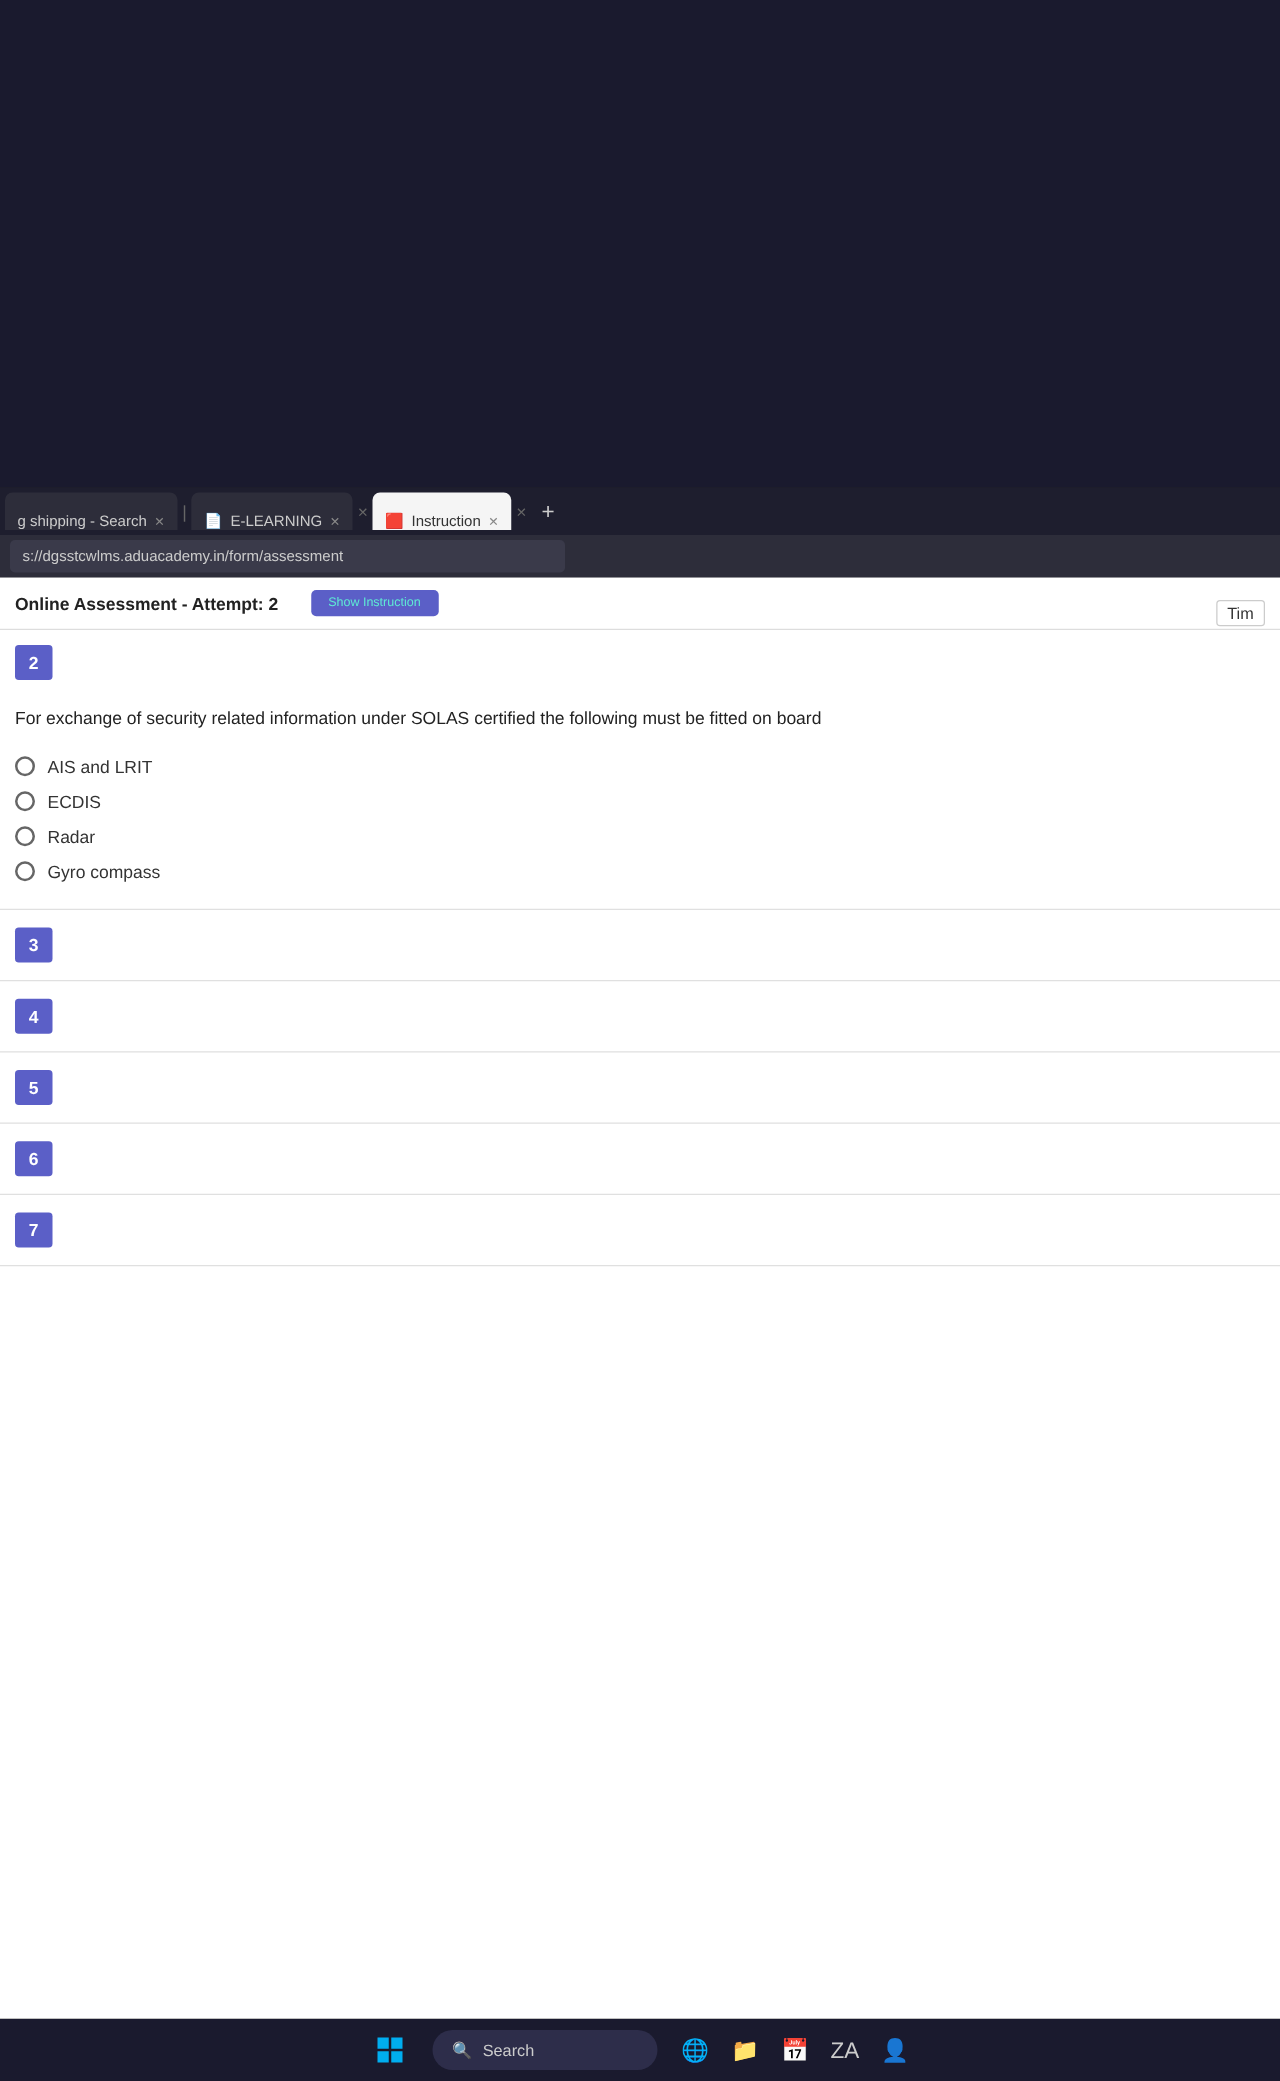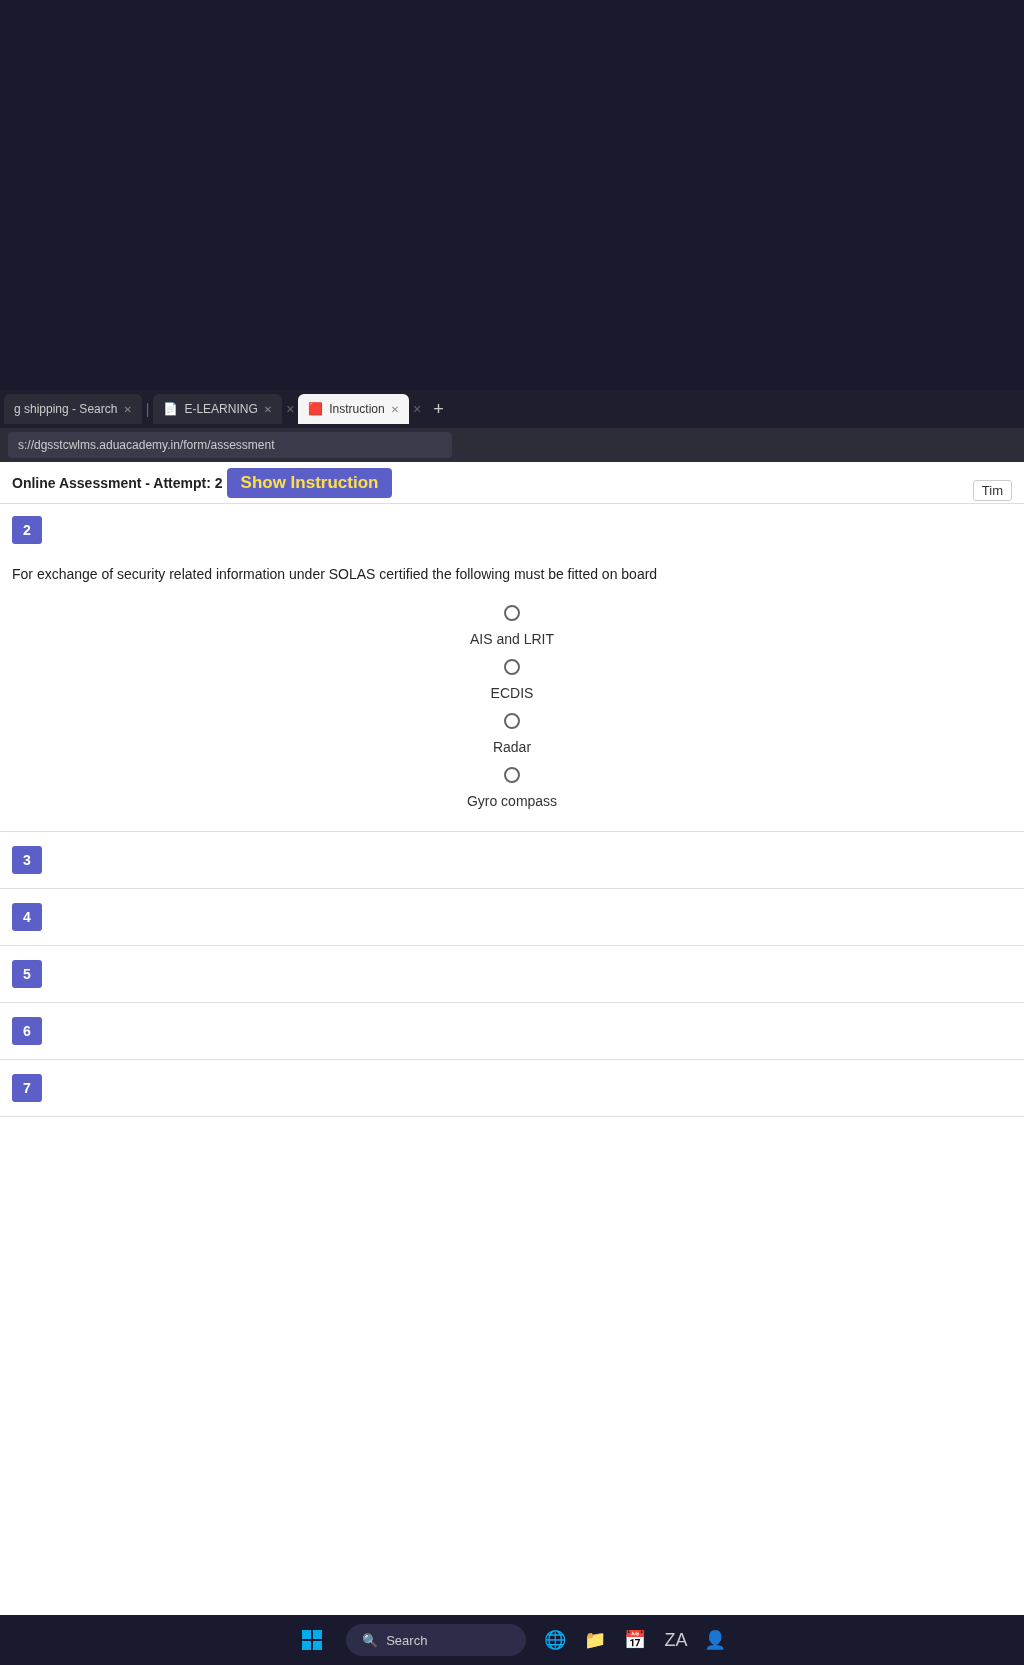--- a/index.html
+++ b/index.html
@@ -30,21 +30,21 @@
       display: flex;
       align-items: center;
       background: #1e1e2e;
       height: 38px;
       padding: 0 4px;
       gap: 2px;
     }
 
     .tab {
       display: flex;
-      align-items: center;
+      align-items: flex-end;
       height: 30px;
       padding: 0 10px;
       border-radius: 6px 6px 0 0;
       font-size: 12px;
       color: #ccc;
       gap: 6px;
       cursor: pointer;
       background: #2d2d3a;
     }
 
@@ -89,39 +89,39 @@
       width: 444px;
       height: 26px;
     }
 
     
     .assessment-header {
       background: #fff;
       padding: 8px 12px;
       display: flex;
       align-items: center;
-      gap: 4px;
+      gap: 26px;
       border-bottom: 1px solid #ddd;
       height: 42px;
     }
 
     .assessment-title {
       font-size: 14px;
       font-weight: 600;
       color: #222;
     }
 
     .show-instruction-btn {
       background: #5b5fc7;
-      color: #fde047;
+      color: #5eead4;
       border: none;
       border-radius: 4px;
       padding: 5px 14px;
-      font-size: 17px;
-      font-weight: 700;
+      font-size: 10px;
+      font-weight: 400;
       cursor: pointer;
     }
 
     .timer-label {
       margin-left: auto;
       font-size: 13px;
       color: #333;
       background: #fff;
       padding: 2px 8px;
       border: 1px solid #ccc;
@@ -169,21 +169,20 @@
       padding: 4px 12px 12px 12px;
     }
 
     .option-item {
       display: flex;
       align-items: center;
       gap: 10px;
       padding: 6px 0;
       font-size: 14px;
       color: #333;
-      flex-direction: column;
     }
 
     .option-radio {
       width: 16px;
       height: 16px;
       border: 2px solid #666;
       border-radius: 50%;
       background: #fff;
       flex-shrink: 0;
       cursor: pointer;

